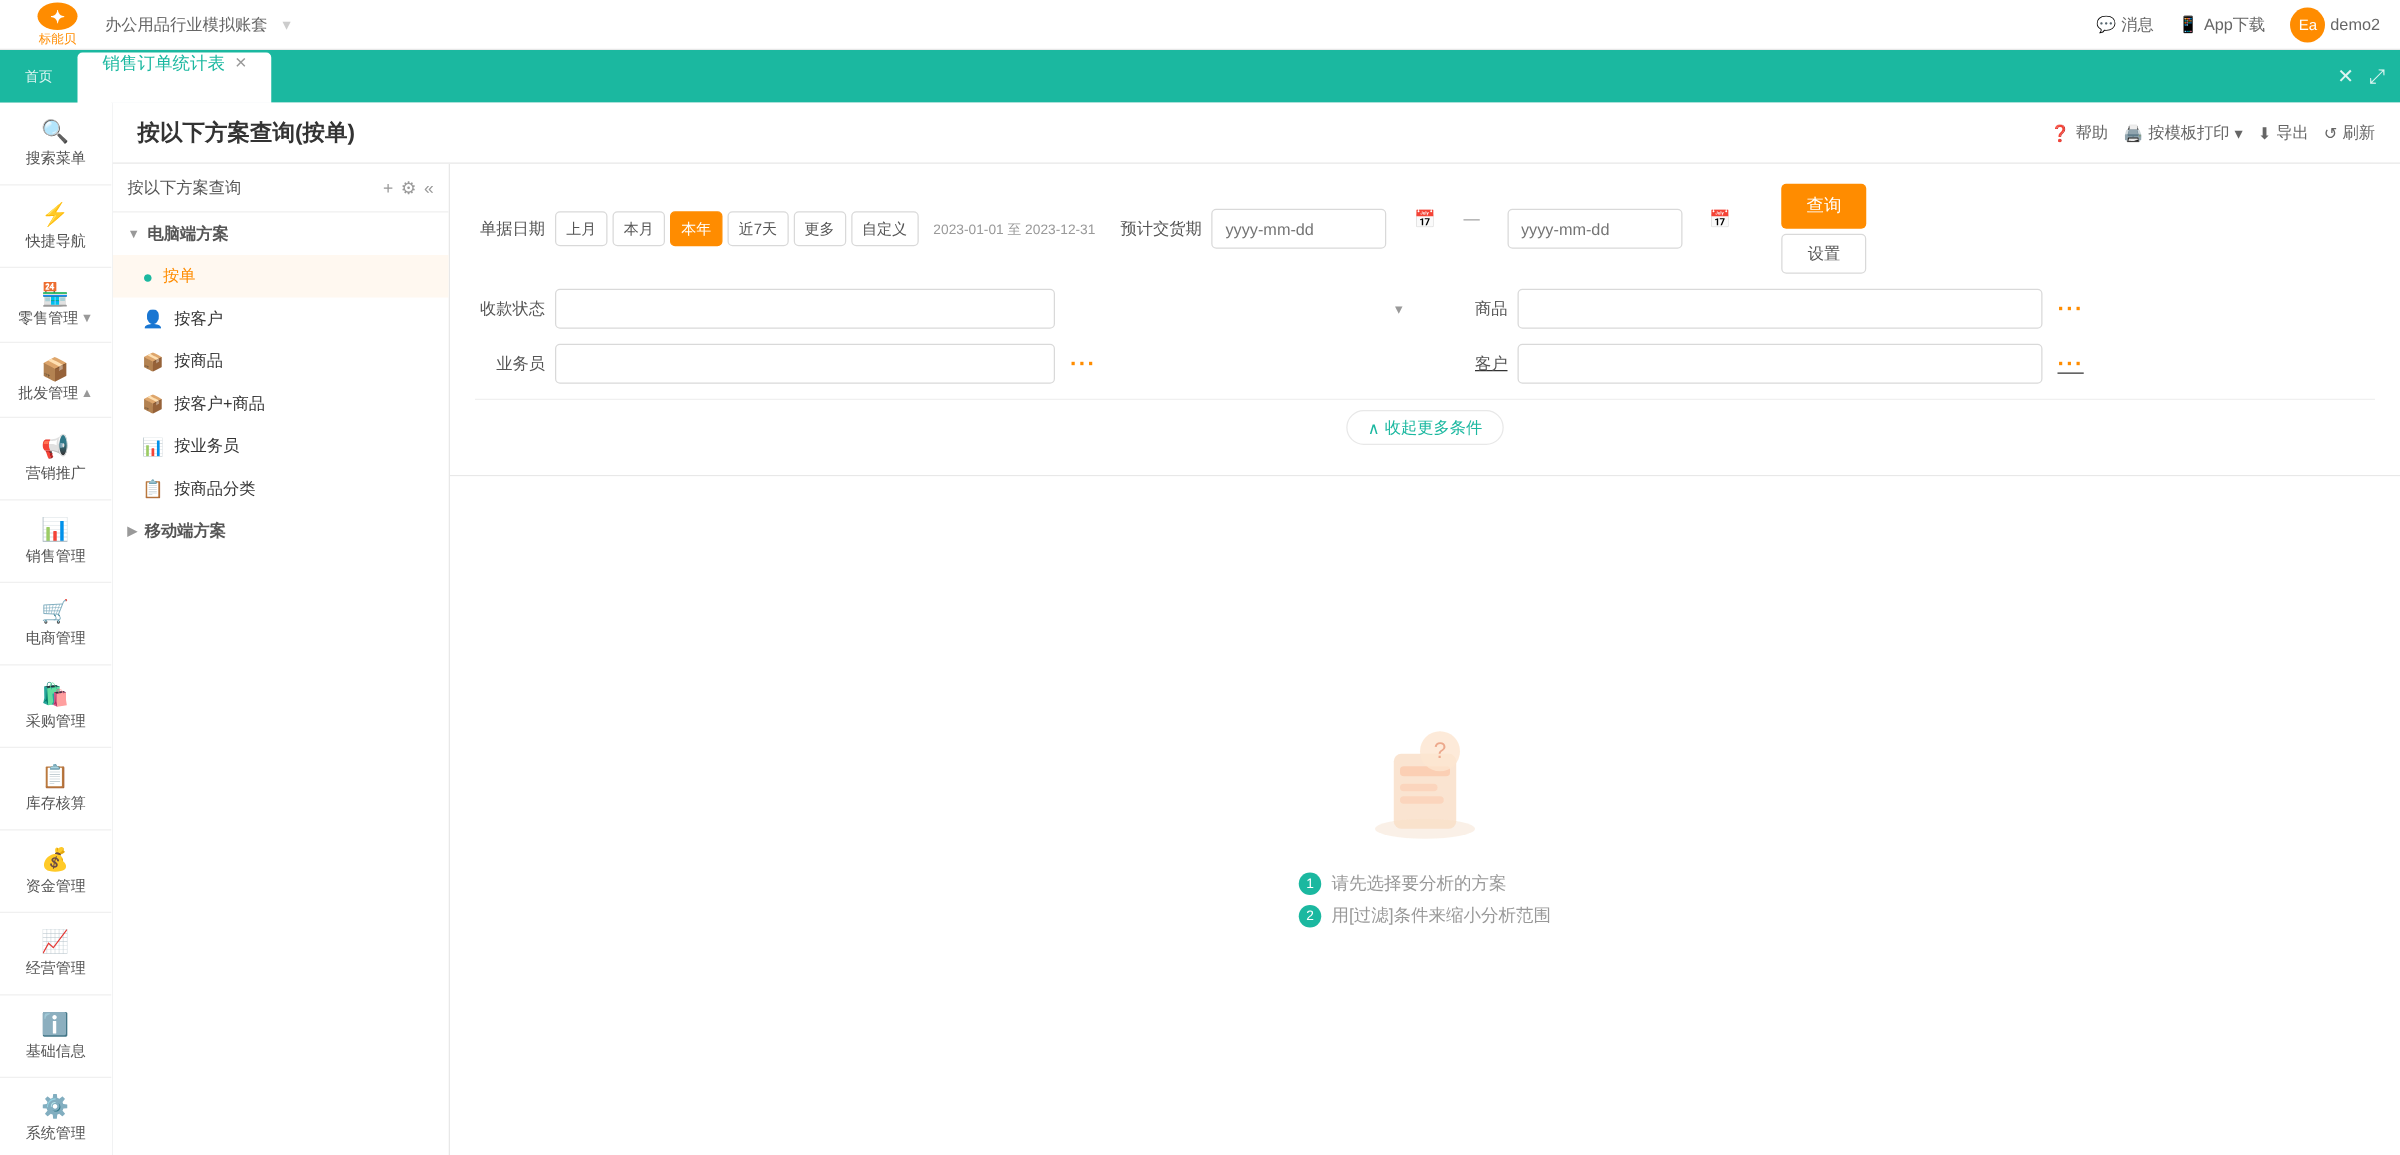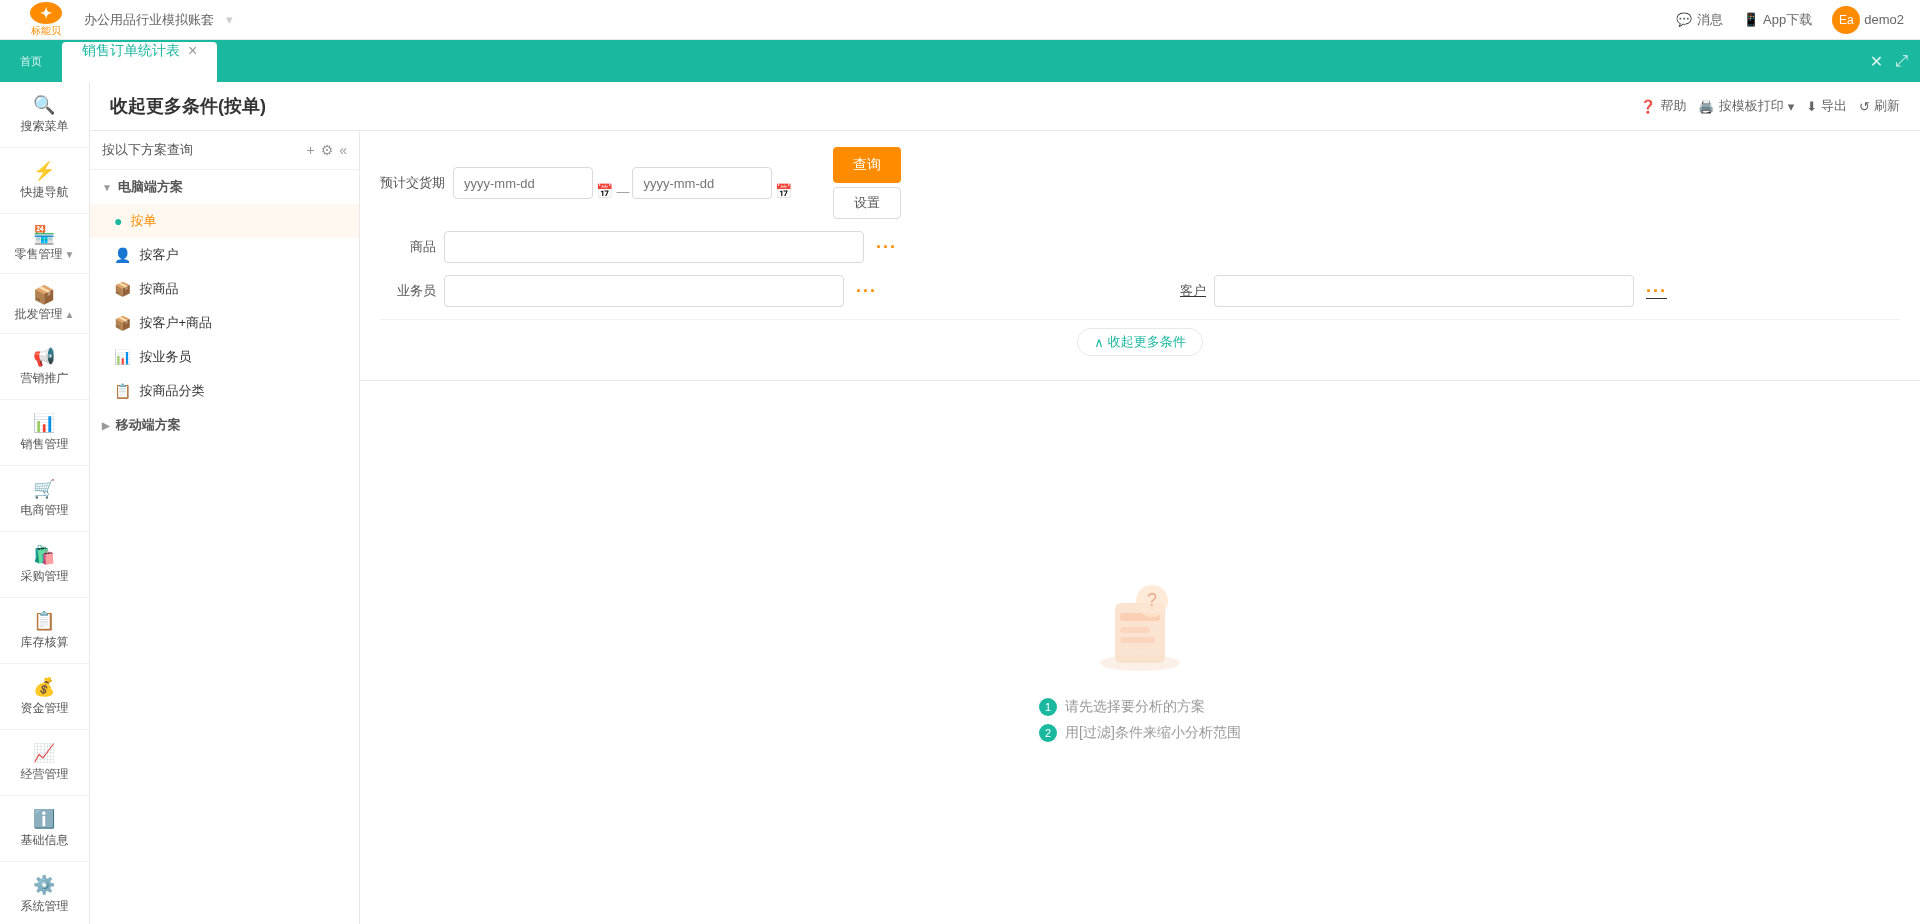--- a/index.html
+++ b/index.html
@@ -65,21 +65,21 @@
     
     .filter-area { background: #fff; padding: 16px 20px; flex-shrink: 0; border-bottom: 1px solid #e8e8e8; }
     .filter-row { display: flex; align-items: center; gap: 20px; margin-bottom: 12px; flex-wrap: wrap; }
     .filter-row:last-child { margin-bottom: 0; }
     .filter-label { color: #555; font-size: 13px; white-space: nowrap; min-width: 56px; text-align: right; }
     .filter-input { border: 1px solid #d9d9d9; border-radius: 4px; padding: 5px 10px; font-size: 13px; color: #333; background: #fff; outline: none; height: 32px; }
     .filter-select { border: 1px solid #d9d9d9; border-radius: 4px; padding: 5px 28px 5px 10px; font-size: 13px; color: #333; background: #fff; outline: none; height: 32px; appearance: none; cursor: pointer; position: relative; min-width: 200px; }
     .select-wrapper { position: relative; display: inline-block; }
     .select-wrapper::after { content: '▾'; position: absolute; right: 8px; top: 50%; transform: translateY(-50%); color: #999; pointer-events: none; font-size: 12px; }
     .filter-item { display: flex; align-items: center; gap: 8px; }
-    .date-range { display: flex; align-items: flex-end; gap: 3px; }
+    .date-range { display: flex; align-items: flex-start; gap: 22px; }
     .date-input { border: 1px solid #d9d9d9; border-radius: 4px; padding: 5px 10px; font-size: 13px; color: #ccc; background: #fff; outline: none; height: 32px; width: 140px; }
     .date-separator { color: #999; }
     .calendar-icon { color: #ff8c00; cursor: pointer; font-size: 14px; }
 
     
     .date-btns { display: flex; gap: 4px; align-items: center; }
     .date-btn { padding: 4px 8px; border: 1px solid #d9d9d9; border-radius: 4px; font-size: 12px; color: #555; cursor: pointer; background: #fff; height: 28px; display: flex; align-items: center; }
     .date-btn.active { background: #ff8c00; border-color: #ff8c00; color: #fff; }
     .date-sub { font-size: 11px; color: #999; margin-left: 4px; }
 
@@ -200,21 +200,21 @@
     <div class="sidebar-item">
       <span class="sidebar-item-icon">⚙️</span>
       <span>系统管理</span>
     </div>
 
   </div>
 
   <div class="content">
 
     <div class="page-header">
-      <h1 class="page-title">收起更多条件(按单)</h1>
+      <h1 class="page-title">按以下方案查询(按单)</h1>
       <div class="page-actions">
         <div class="page-action-btn">
           <span>❓</span>
           <span>帮助</span>
         </div>
         <div class="page-action-btn">
           <span>🖨️</span>
           <span>按模板打印</span>
           <span>▾</span>
         </div>
@@ -275,40 +275,60 @@
           <span class="scheme-group-arrow">▶</span>
           <span>移动端方案</span>
         </div>
       </div>
 
       <div class="right-panel">
 
         <div class="filter-area">
 
           <div class="filter-row">
+            <div class="filter-item">
+              <span class="filter-label">单据日期</span>
+              <div class="date-btns">
+                <button class="date-btn">上月</button>
+                <button class="date-btn">本月</button>
+                <button class="date-btn active">本年</button>
+                <button class="date-btn">近7天</button>
+                <button class="date-btn">更多</button>
+                <button class="date-btn">自定义</button>
+              </div>
+              <span class="date-sub">2023-01-01 至 2023-12-31</span>
+            </div>
 
             <div class="filter-item" style="">
               <span class="filter-label">预计交货期</span>
               <div class="date-range">
                 <input class="date-input" type="text" placeholder="yyyy-mm-dd" style="">
                 <span class="calendar-icon">📅</span>
                 <span class="date-separator">—</span>
                 <input class="date-input" type="text" placeholder="yyyy-mm-dd" style="">
                 <span class="calendar-icon">📅</span>
               </div>
             </div>
 
 
             <div style="display:flex;flex-direction:column;gap:4px;margin-left:20px;border-radius:25px;">
               <button class="query-btn">查询</button>
               <button class="setting-btn">设置</button>
             </div>
           </div>
 
           <div class="filter-row">
+            <div class="filter-item" style="flex:1;">
+              <span class="filter-label">收款状态</span>
+              <div class="select-wrapper" style="flex:1;">
+                <select class="filter-select" style="width:100%;max-width:400px;">
+                  <option value=""></option>
+                </select>
+              </div>
+            </div>
             <div class="filter-item" style="flex:1;">
               <span class="filter-label">商品</span>
               <input class="filter-input" style="flex: 1 1 0%; max-width: 420px;" type="text">
               <span class="dots-btn">···</span>
             </div>
           </div>
 
           <div class="filter-row">
             <div class="filter-item" style="flex:1;">
               <span class="filter-label">业务员</span>

